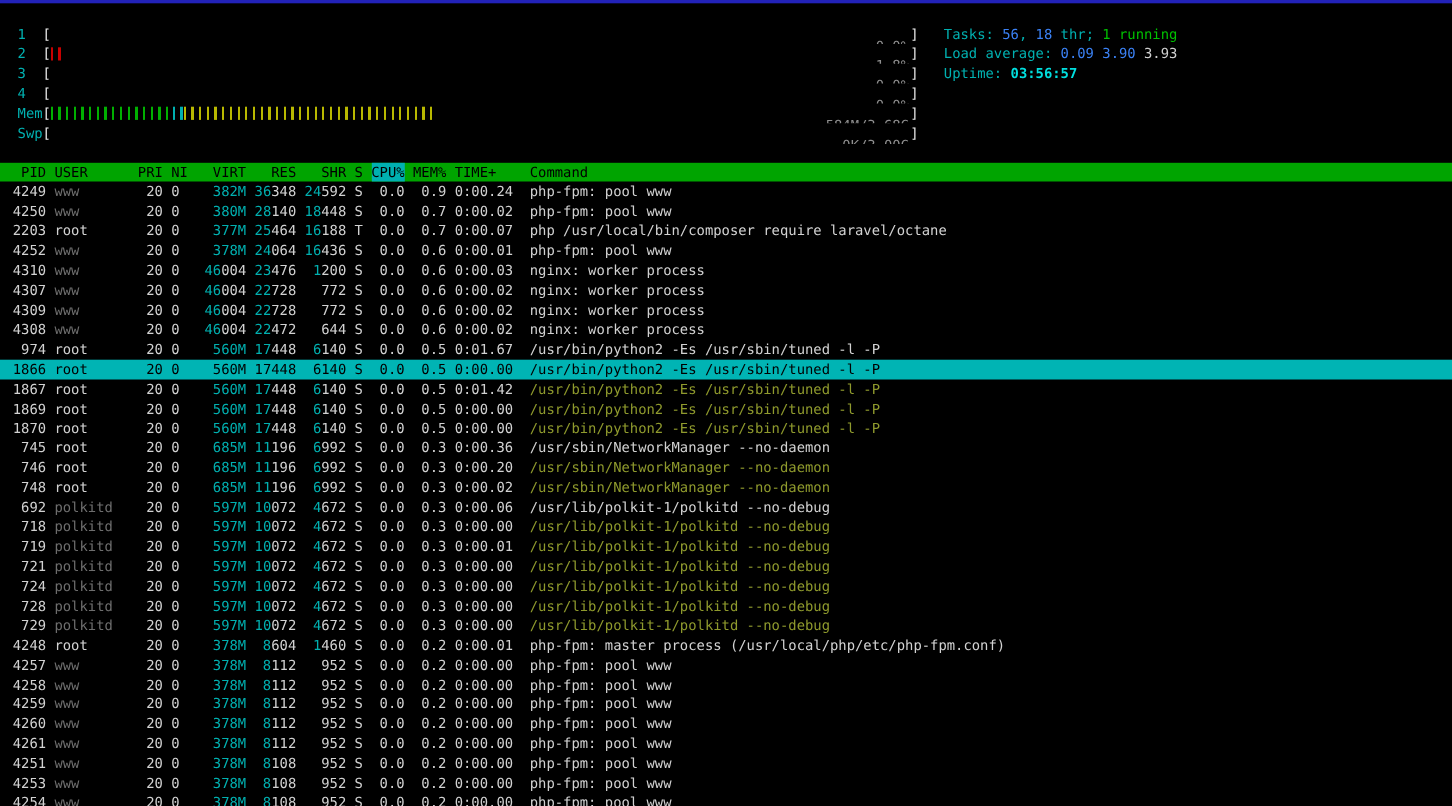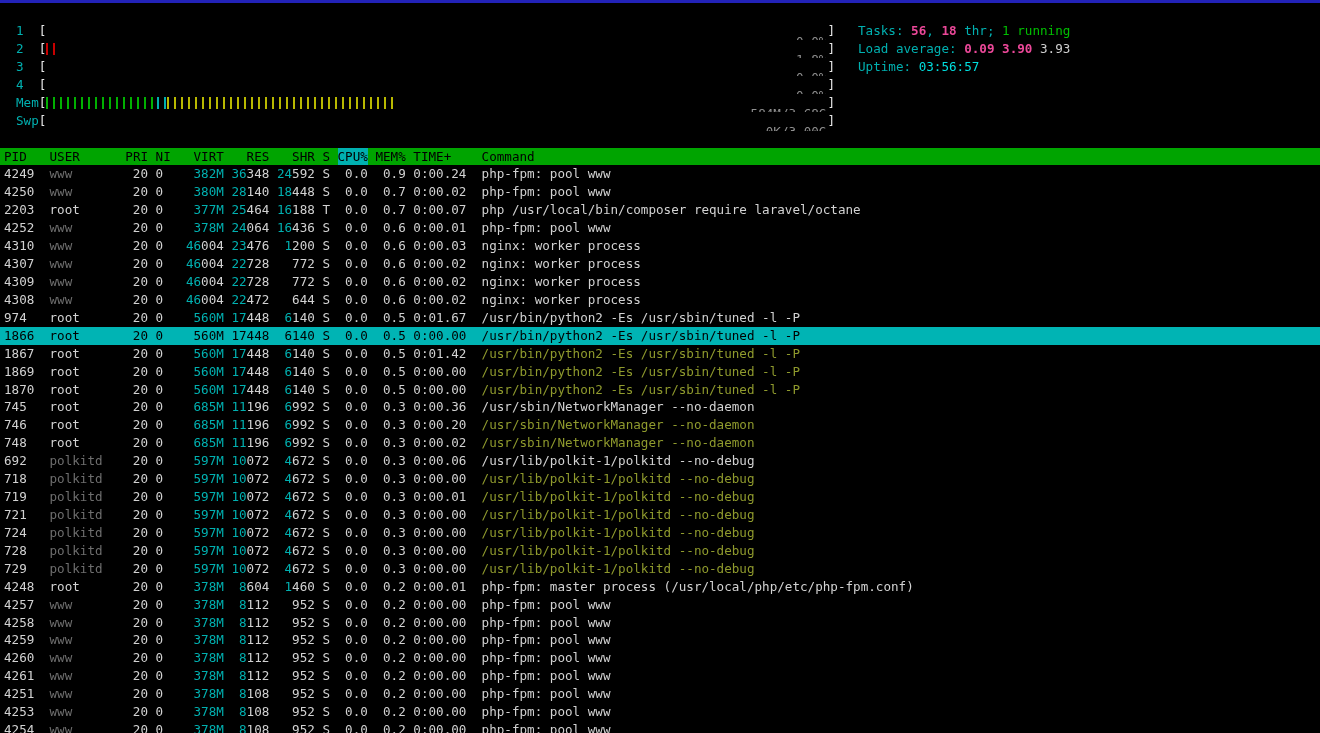--- a/index.html
+++ b/index.html
@@ -20,32 +20,32 @@
   .bracket{flex:none;color:#e6e6e6}
   .meter-bar{flex:1;position:relative;display:flex;align-items:center;overflow:hidden}
   .meter-seg{height:12px;flex:none}
   .tick-green {background:repeating-linear-gradient(90deg,var(--green,#00b000) 0,var(--green,#00b000) 2px,transparent 2px,transparent 7px)}
   .tick-cyan  {background:repeating-linear-gradient(90deg,var(--cyan,#00b0b0) 0,var(--cyan,#00b0b0) 2px,transparent 2px,transparent 7px)}
   .tick-yellow{background:repeating-linear-gradient(90deg,var(--yellow,#b8b800) 0,var(--yellow,#b8b800) 2px,transparent 2px,transparent 7px)}
   .tick-red   {background:repeating-linear-gradient(90deg,var(--red,#c80000) 0,var(--red,#c80000) 2px,transparent 2px,transparent 7px)}
   .meter-text{position:absolute;right:1px;top:11px;line-height:18.1px;color:var(--shadow,#909090)}
   .right-line{height:18.1px;line-height:18.1px;white-space:pre}
   .rp-label{color:var(--cyan,#00b0b0)}
-  .rp-value{color:#ec4899;font-weight:bold}
+  .rp-value{color:#3b82f6;font-weight:normal}
   .rp-dim-value{color:#cfcfcf}
-  .rp-cyan-value{color:var(--bright-cyan,#00dede);font-weight:normal}
+  .rp-cyan-value{color:var(--bright-cyan,#00dede);font-weight:bold}
   .rp-running{color:var(--running-green,#00c000)}
   
   .table{margin-top:17px}
   .prow{display:flex;height:17.93px;line-height:17.93px;padding-left:4px;white-space:pre;align-items:stretch}
   .header-row{background:var(--header-bg,#00a400)}
   .header-row .cell{color:#000}
   .sort-col{background:var(--cyan,#00b0b0)}
   .cell{flex:none;overflow:hidden}
-  .c-pid {width:5ch;}
+  .c-pid {width:5ch;text-align:right}
   .c-user{width:9ch;margin-left:1ch;text-align:left}
   .c-pri {width:3ch;margin-left:1ch;text-align:right}
   .c-ni  {width:3ch;margin-left:1ch;text-align:left}
   .c-virt{width:5ch;margin-left:1ch;text-align:right}
   .c-res {width:5ch;margin-left:1ch;text-align:right}
   .c-shr {width:5ch;margin-left:1ch;text-align:right}
   .c-s   {width:1ch;margin-left:1ch;text-align:left}
   .c-cpu {width:4ch;margin-left:1ch;text-align:right}
   .c-mem {width:4ch;margin-left:1ch;text-align:right}
   .c-time{width:8ch;margin-left:1ch;}

